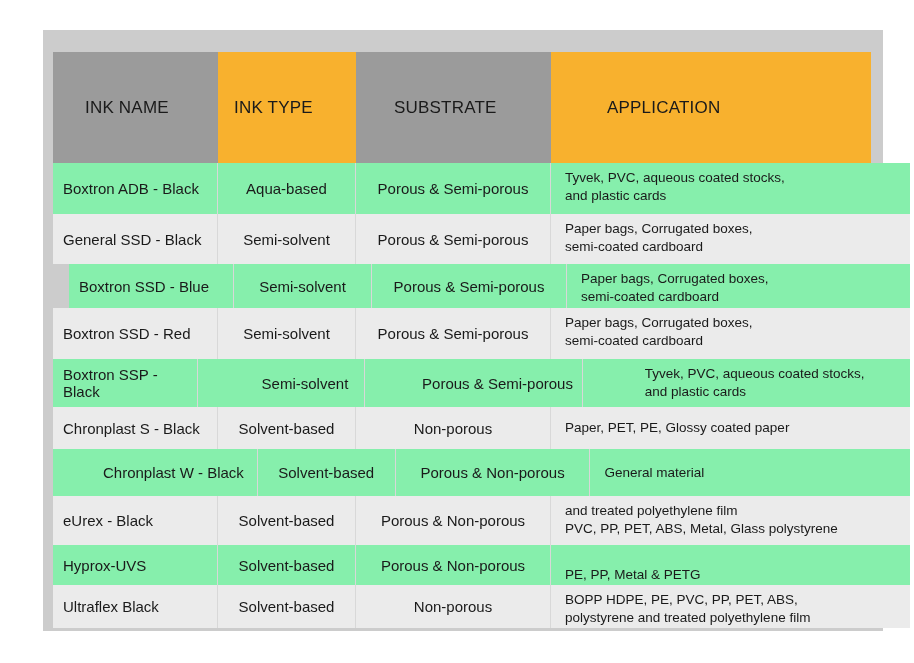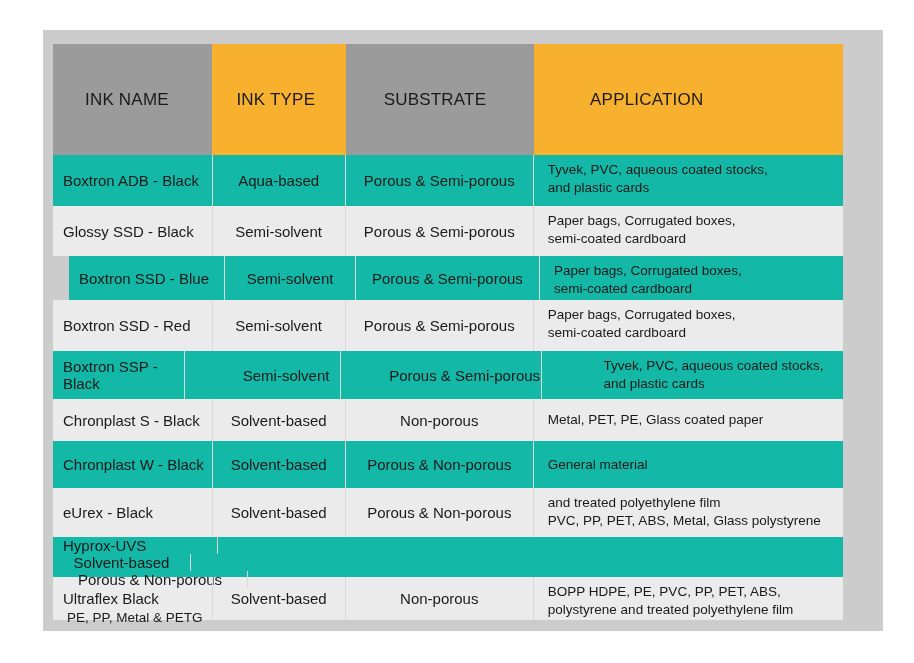--- a/index.html
+++ b/index.html
@@ -1,56 +1,56 @@
 <!DOCTYPE html>
 <html><head>
 <meta charset="utf-8">
 <style>
   html, body { margin: 0; padding: 0; background: #ffffff; }
   body { width: 914px; height: 663px; position: relative; overflow: hidden;
          font-family: "Liberation Sans", "DejaVu Sans", sans-serif; color: #1a1a1a; }
   .frame { position: absolute; left: 43px; top: 30px; width: 840px; height: 601px; background: #cccccc; }
-  .table { position: absolute; left: 53px; top: 44px; width: 790px; }
+  .table { position: absolute; left: 53px; top: 52px; width: 857px; }
   .hdr { display: flex; height: 111px; }
   .hcell { display: flex; align-items: center; font-size: 17px; letter-spacing: 0.2px; color: #1a1a1a; box-sizing: border-box; }
   .c0 { width: 165px; } .c1 { width: 138px; } .c2 { width: 195px; } .c3 { width: 320px; }
   .gray { background: #9b9b9b; } .orange { background: #f8b12e; }
   .row { display: flex; box-sizing: border-box; }
-  .row.white { background: #14b8a6; } .row.light { background: #ebebeb; }
+  .row.white { background: #86efac; } .row.light { background: #ebebeb; }
   .cell { box-sizing: border-box; font-size: 15px; display: flex; align-items: center; border-right: 1px solid #d8d8d8; }
   .cell:last-child { border-right: none; }
   .cell.app { font-size: 13.5px; line-height: 18px; padding-left: 14px; display: block; padding-top: 6px; }
   .cell.center { justify-content: center; }
   .cell.name { padding-left: 10px; }
 </style>
 </head>
 <body>
 
 <div class="frame"></div>
 
 <div class="table">
   <div class="hdr">
     <div class="hcell c0 gray" style="padding-left:32px">INK NAME</div>
-    <div class="hcell c1 orange" style="padding-left:24px">INK TYPE</div>
+    <div class="hcell c1 orange" style="padding-left:16px">INK TYPE</div>
     <div class="hcell c2 gray" style="padding-left:38px">SUBSTRATE</div>
     <div class="hcell c3 orange" style="padding-left:56px">APPLICATION</div>
   </div>
 
   <div id="rows">
       <div class="row white" style="height: 51px;">
     <div class="cell c0 name">Boxtron ADB - Black</div>
     <div class="cell c1 center">Aqua-based</div>
     <div class="cell c2 center">Porous &amp; Semi-porous</div>
     <div class="cell c3 app">
       <div>Tyvek, PVC, aqueous coated stocks,</div>
       <div>and plastic cards</div>
     </div>
   </div>
       <div class="row light" style="height: 50px;">
-    <div class="cell c0 name">Glossy SSD - Black</div>
+    <div class="cell c0 name">General SSD - Black</div>
     <div class="cell c1 center">Semi-solvent</div>
     <div class="cell c2 center">Porous &amp; Semi-porous</div>
     <div class="cell c3 app">
       <div>Paper bags, Corrugated boxes,</div>
       <div>semi-coated cardboard</div>
     </div>
   </div>
       <div class="row white" style="height: 44px; margin-left: 16px;">
     <div class="cell c0 name">Boxtron SSD - Blue</div>
     <div class="cell c1 center">Semi-solvent</div>
@@ -76,43 +76,43 @@
     <div class="cell c3 app">
       <div>Tyvek, PVC, aqueous coated stocks,</div>
       <div>and plastic cards</div>
     </div>
   </div>
       <div class="row light" style="height: 42px;">
     <div class="cell c0 name">Chronplast S - Black</div>
     <div class="cell c1 center">Solvent-based</div>
     <div class="cell c2 center">Non-porous</div>
     <div class="cell c3 app" style="padding-top: 12px;">
-      <div>Metal, PET, PE, Glass coated paper</div>
+      <div>Paper, PET, PE, Glossy coated paper</div>
       <div></div>
     </div>
   </div>
-      <div class="row white" style="height: 47px;">
+      <div class="row white" style="height: 47px; padding-left: 40px;">
     <div class="cell c0 name">Chronplast W - Black</div>
     <div class="cell c1 center">Solvent-based</div>
     <div class="cell c2 center">Porous &amp; Non-porous</div>
     <div class="cell c3 app" style="padding-top: 15px;">
       <div>General material</div>
       <div></div>
     </div>
   </div>
       <div class="row light" style="height: 49px;">
     <div class="cell c0 name">eUrex - Black</div>
     <div class="cell c1 center">Solvent-based</div>
     <div class="cell c2 center">Porous &amp; Non-porous</div>
     <div class="cell c3 app">
       <div>and treated polyethylene film</div>
       <div>PVC, PP, PET, ABS, Metal, Glass polystyrene</div>
     </div>
   </div>
-      <div class="row white" style="height: 40px; flex-direction: column;">
+      <div class="row white" style="height: 40px;">
     <div class="cell c0 name">Hyprox-UVS</div>
     <div class="cell c1 center">Solvent-based</div>
     <div class="cell c2 center">Porous &amp; Non-porous</div>
     <div class="cell c3 app" style="padding-top: 21px;">
       <div>PE, PP, Metal &amp; PETG</div>
       <div></div>
     </div>
   </div>
       <div class="row light" style="height: 43px;">
     <div class="cell c0 name">Ultraflex Black</div>

